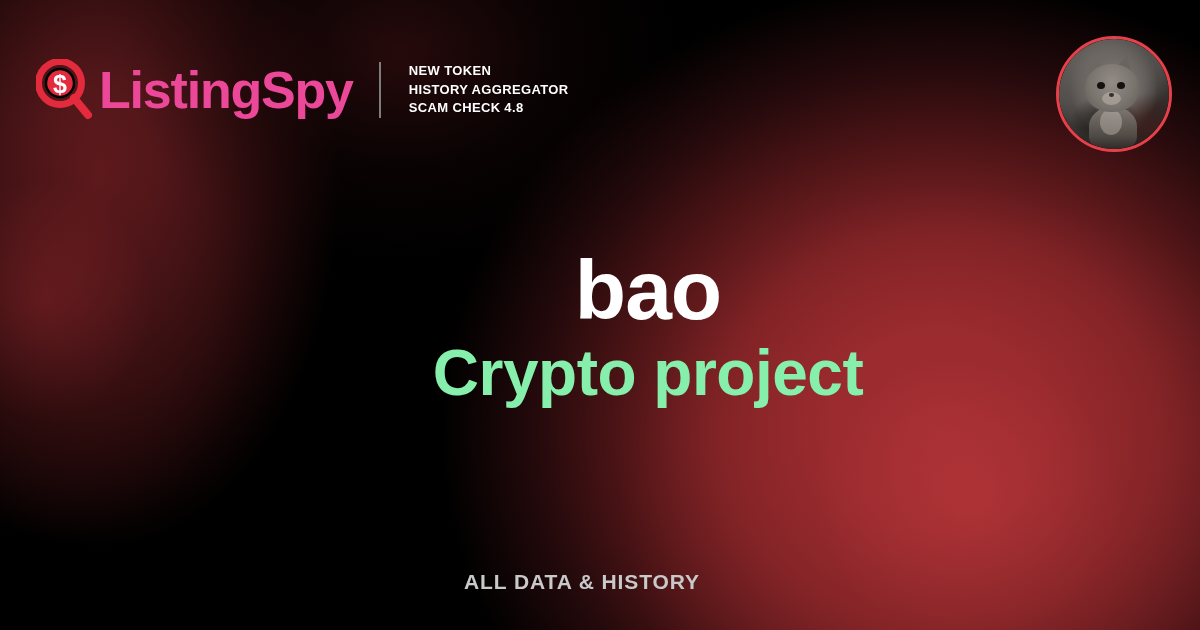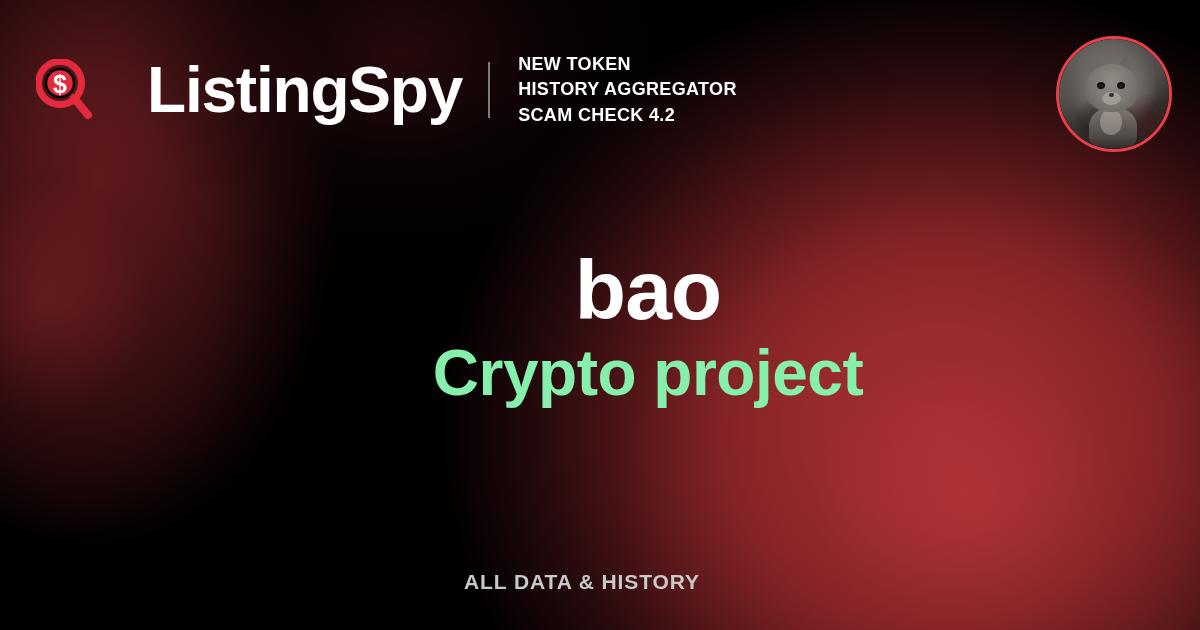--- a/index.html
+++ b/index.html
@@ -94,38 +94,37 @@
     align-items: center;
   }
   #magnifier-icon {
     display: block;
     width: 58px;
     height: 62px;
     margin-right: 5px;
     flex: 0 0 auto;
   }
   #brand-wordmark {
-    font-size: 64px;
-    font-weight: bold;
-    color: #ffffff;
+    font-size: 52px;
+    font-weight: bold;
+    color: #ec4899;
     letter-spacing: -1.2px;
     line-height: 1;
     white-space: nowrap;
-    margin-left: 48px;
   }
   #brand-divider {
     width: 2px;
     height: 56px;
     background: #7d7d7d;
     margin: 0 28px 0 26px;
     flex: 0 0 auto;
   }
   #tagline {
     color: #ffffff;
-    font-size: 18px;
+    font-size: 13px;
     font-weight: bold;
     line-height: 1.42;
     letter-spacing: 0.35px;
     white-space: nowrap;
   }
 
   
   #avatar {
     position: absolute;
     left: 1056px;
@@ -266,21 +265,21 @@
         <circle cx="24" cy="24" r="14" fill="#e42a3d"></circle>
         <circle cx="24" cy="24" r="14" fill="none" stroke="#000000" stroke-width="2.4"></circle>
         <text x="24" y="34" font-family="'Liberation Sans', sans-serif" font-size="25" font-weight="bold" fill="#ffffff" text-anchor="middle">$</text>
       </svg>
       <div id="brand-wordmark">ListingSpy</div>
     </div>
     <div id="brand-divider"></div>
     <div id="tagline">
       <div>NEW TOKEN</div>
       <div>HISTORY AGGREGATOR</div>
-      <div>SCAM CHECK 4.2</div>
+      <div>SCAM CHECK 4.8</div>
     </div>
   </div>
 
   <div id="avatar">
     <div id="avatar-image">
       <div class="cat-feature" id="cat-ear-left"></div>
       <div class="cat-feature" id="cat-ear-right"></div>
       <div class="cat-feature" id="cat-body"></div>
       <div class="cat-feature" id="cat-chest"></div>
       <div class="cat-feature" id="cat-head"></div>

